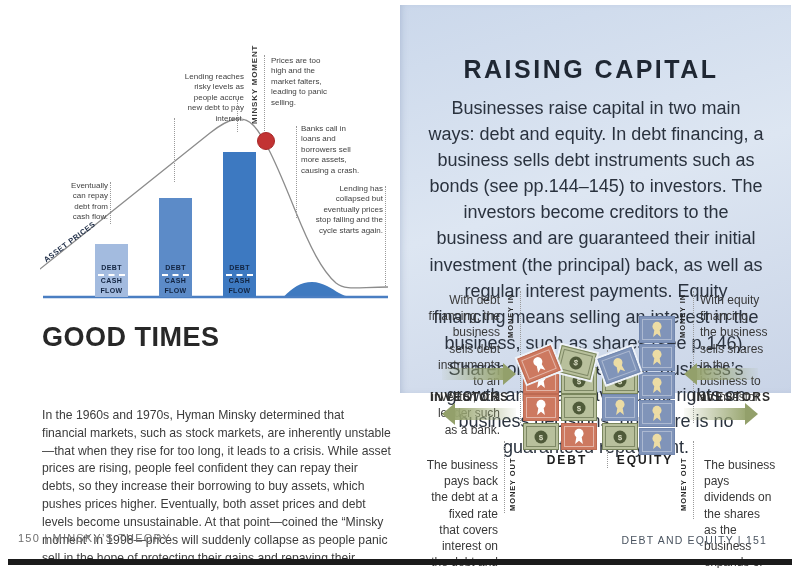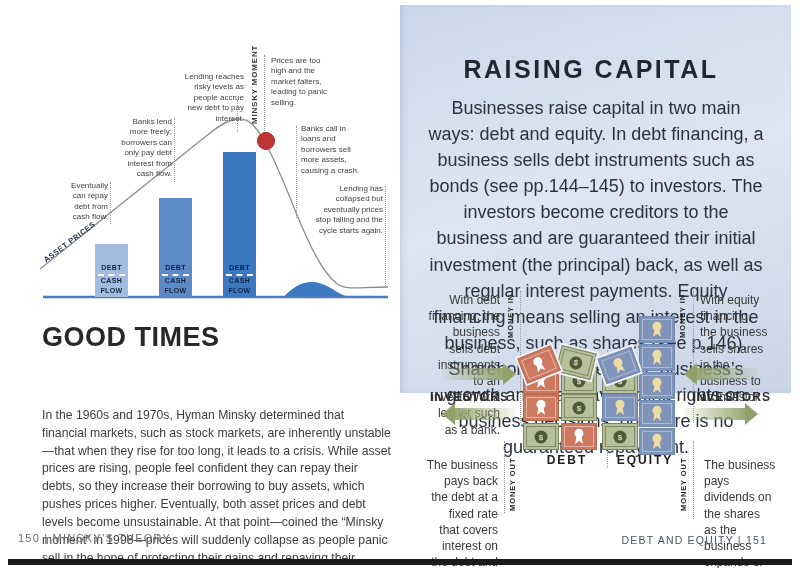--- a/index.html
+++ b/index.html
@@ -117,21 +117,20 @@
       <div class="bar bar3">
         <div class="blabel debt">DEBT</div>
         <div class="dash"></div>
         <div class="blabel cash">CASH FLOW</div>
       </div>
     </div>
 
     <div class="ann ar" style="left:60px; top:181px; width:48px;">Eventually can repay debt from cash flow.</div>
     <div class="dotl" style="left:110px; top:182px; height:42px;"></div>
 
-    <div class="ann ar" style="left:112px; top:117px; width:60px;">Banks lend more freely; borrowers can only pay debt interest from cash flow.</div>
     <div class="dotl" style="left:174px; top:118px; height:64px;"></div>
 
     <div class="ann ar" style="left:182px; top:72px; width:62px;">Lending reaches risky levels as people accrue new debt to pay interest.</div>
     <div class="dotl" style="left:237px; top:100px; height:32px;"></div>
 
     <div class="minsky-vert">MINSKY MOMENT</div>
     <div class="dotl" style="left:264px; top:55px; height:76px;"></div>
 
     <div class="ann al" style="left:271px; top:56px; width:60px;">Prices are too high and the market falters, leading to panic selling.</div>
 

